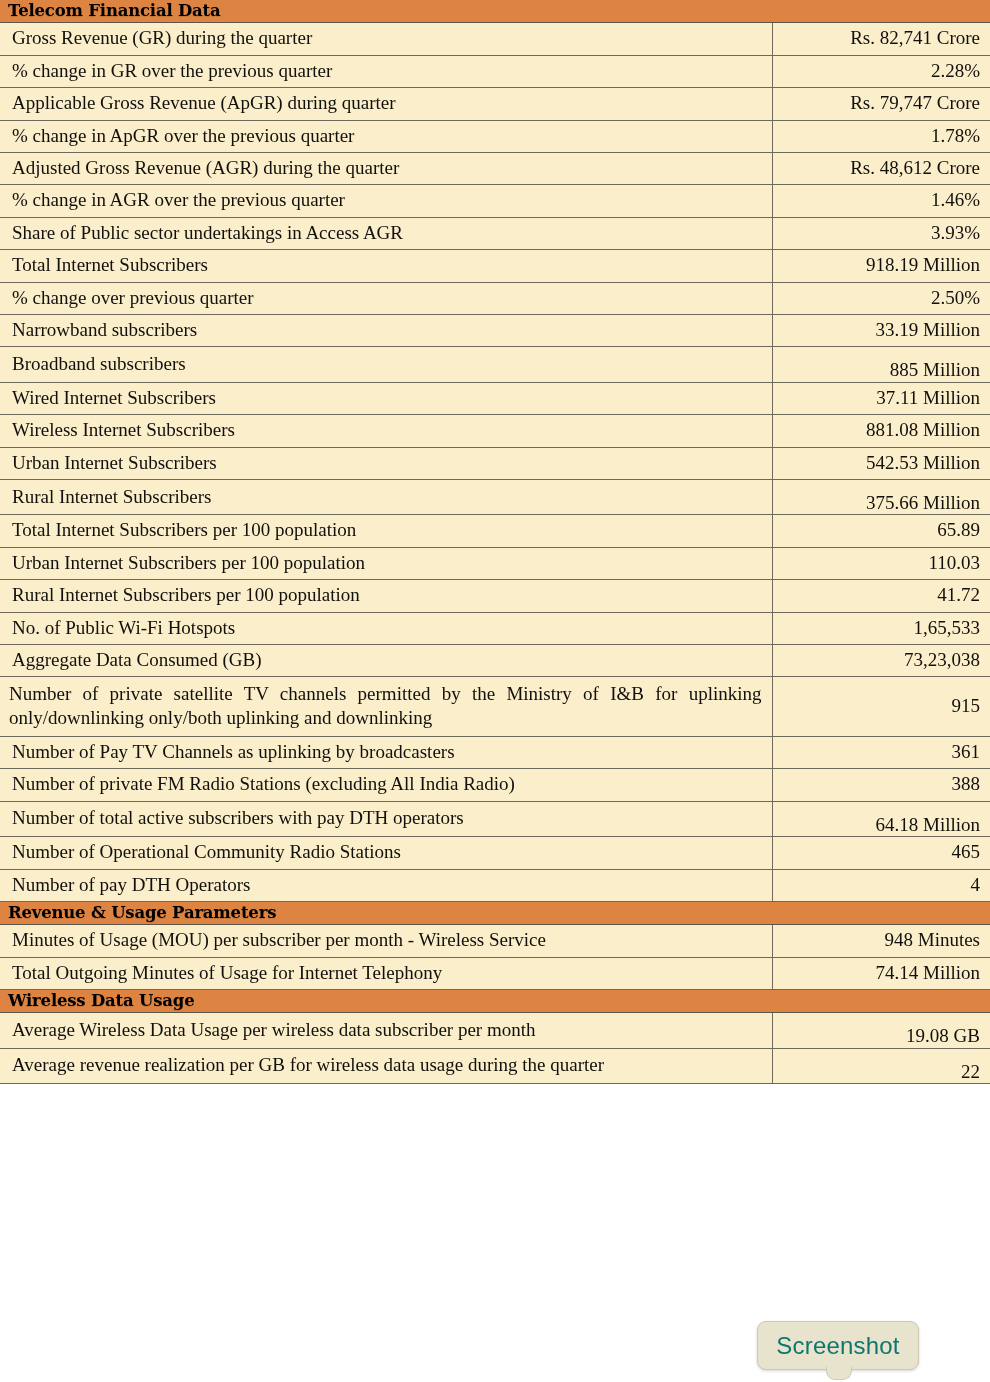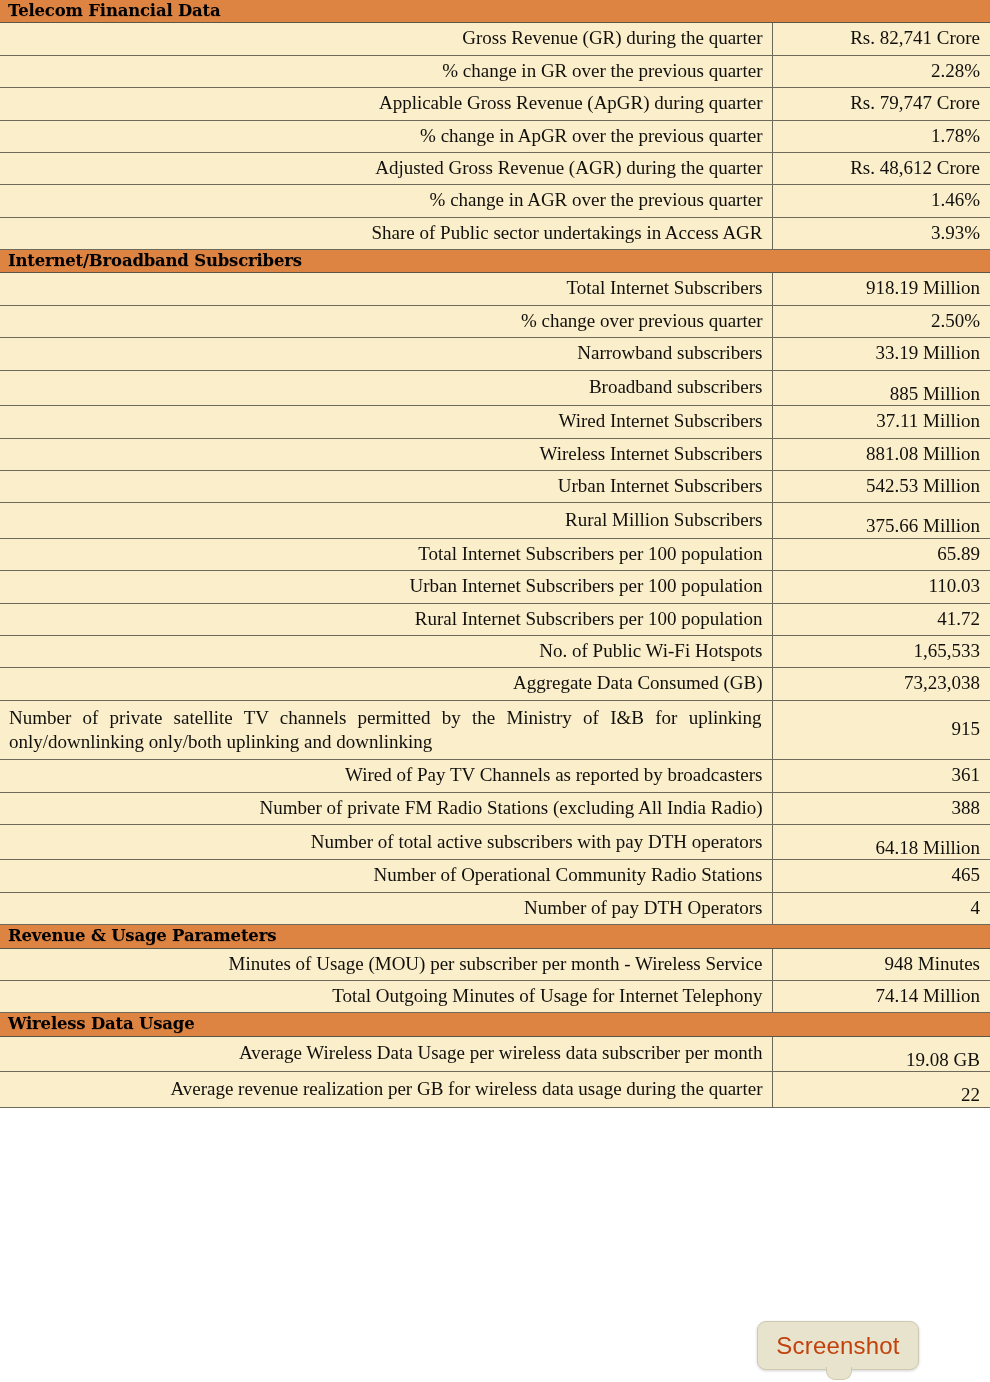--- a/index.html
+++ b/index.html
@@ -47,21 +47,21 @@
     color: #11100c;
     font-size: 19px;
     line-height: 1.18;
     border-bottom: 1px solid #6d6a5c;
     vertical-align: middle;
   }
 
   td.cell-label {
     padding: 4px 9px 5px 12px;
     border-right: 1px solid #6d6a5c;
-    text-align: right;
+    text-align: left;
   }
   td.cell-label.justify {
     text-align: justify;
     text-align-last: left;
     padding: 5px 10px 6px 9px;
     line-height: 1.25;
     font-family: Liberation Serif, serif;
   }
 
   td.cell-value {
@@ -85,21 +85,21 @@
     box-shadow: 0 1px 3px rgba(0,0,0,0.18);
     box-sizing: border-box;
     display: flex;
     align-items: center;
     justify-content: center;
     z-index: 20;
   }
   #screenshot-tooltip .tt-label {
     font-family: "Liberation Sans", "DejaVu Sans", sans-serif;
     font-size: 24px;
-    color: #c2410c;
+    color: #0f766e;
     letter-spacing: 0.2px;
     line-height: 1;
   }
   #screenshot-tooltip .tt-tail {
     position: absolute;
     bottom: -11px;
     left: 50%;
     margin-left: -12px;
     width: 24px;
     height: 12px;
@@ -143,23 +143,20 @@
         <td class="cell-value">Rs. 48,612 Crore</td>
       </tr>
       <tr class="data-row">
         <td class="cell-label">% change in AGR over the previous quarter</td>
         <td class="cell-value">1.46%</td>
       </tr>
       <tr class="data-row">
         <td class="cell-label">Share of Public sector undertakings in Access AGR</td>
         <td class="cell-value">3.93%</td>
       </tr>
-      <tr class="section-header">
-        <td colspan="2">Internet/Broadband Subscribers</td>
-      </tr>
       <tr class="data-row">
         <td class="cell-label">Total Internet Subscribers</td>
         <td class="cell-value">918.19 Million</td>
       </tr>
       <tr class="data-row">
         <td class="cell-label">% change over previous quarter</td>
         <td class="cell-value">2.50%</td>
       </tr>
       <tr class="data-row">
         <td class="cell-label">Narrowband subscribers</td>
@@ -175,21 +172,21 @@
       </tr>
       <tr class="data-row">
         <td class="cell-label">Wireless Internet Subscribers</td>
         <td class="cell-value">881.08 Million</td>
       </tr>
       <tr class="data-row">
         <td class="cell-label">Urban Internet Subscribers</td>
         <td class="cell-value">542.53 Million</td>
       </tr>
       <tr class="data-row">
-        <td class="cell-label">Rural Million Subscribers</td>
+        <td class="cell-label">Rural Internet Subscribers</td>
         <td class="cell-value drop">375.66 Million</td>
       </tr>
       <tr class="data-row">
         <td class="cell-label">Total Internet Subscribers per 100 population</td>
         <td class="cell-value">65.89</td>
       </tr>
       <tr class="data-row">
         <td class="cell-label">Urban Internet Subscribers per 100 population</td>
         <td class="cell-value">110.03</td>
       </tr>
@@ -203,21 +200,21 @@
       </tr>
       <tr class="data-row">
         <td class="cell-label">Aggregate Data Consumed (GB)</td>
         <td class="cell-value">73,23,038</td>
       </tr>
       <tr class="data-row">
         <td class="cell-label justify">Number of private satellite TV channels permitted by the Ministry of I&amp;B for uplinking only/downlinking only/both uplinking and downlinking</td>
         <td class="cell-value">915</td>
       </tr>
       <tr class="data-row">
-        <td class="cell-label">Wired of Pay TV Channels as reported by broadcasters</td>
+        <td class="cell-label">Number of Pay TV Channels as uplinking by broadcasters</td>
         <td class="cell-value">361</td>
       </tr>
       <tr class="data-row">
         <td class="cell-label">Number of private FM Radio Stations (excluding All India Radio)</td>
         <td class="cell-value">388</td>
       </tr>
       <tr class="data-row">
         <td class="cell-label">Number of total active subscribers with pay DTH operators</td>
         <td class="cell-value drop">64.18 Million</td>
       </tr>

